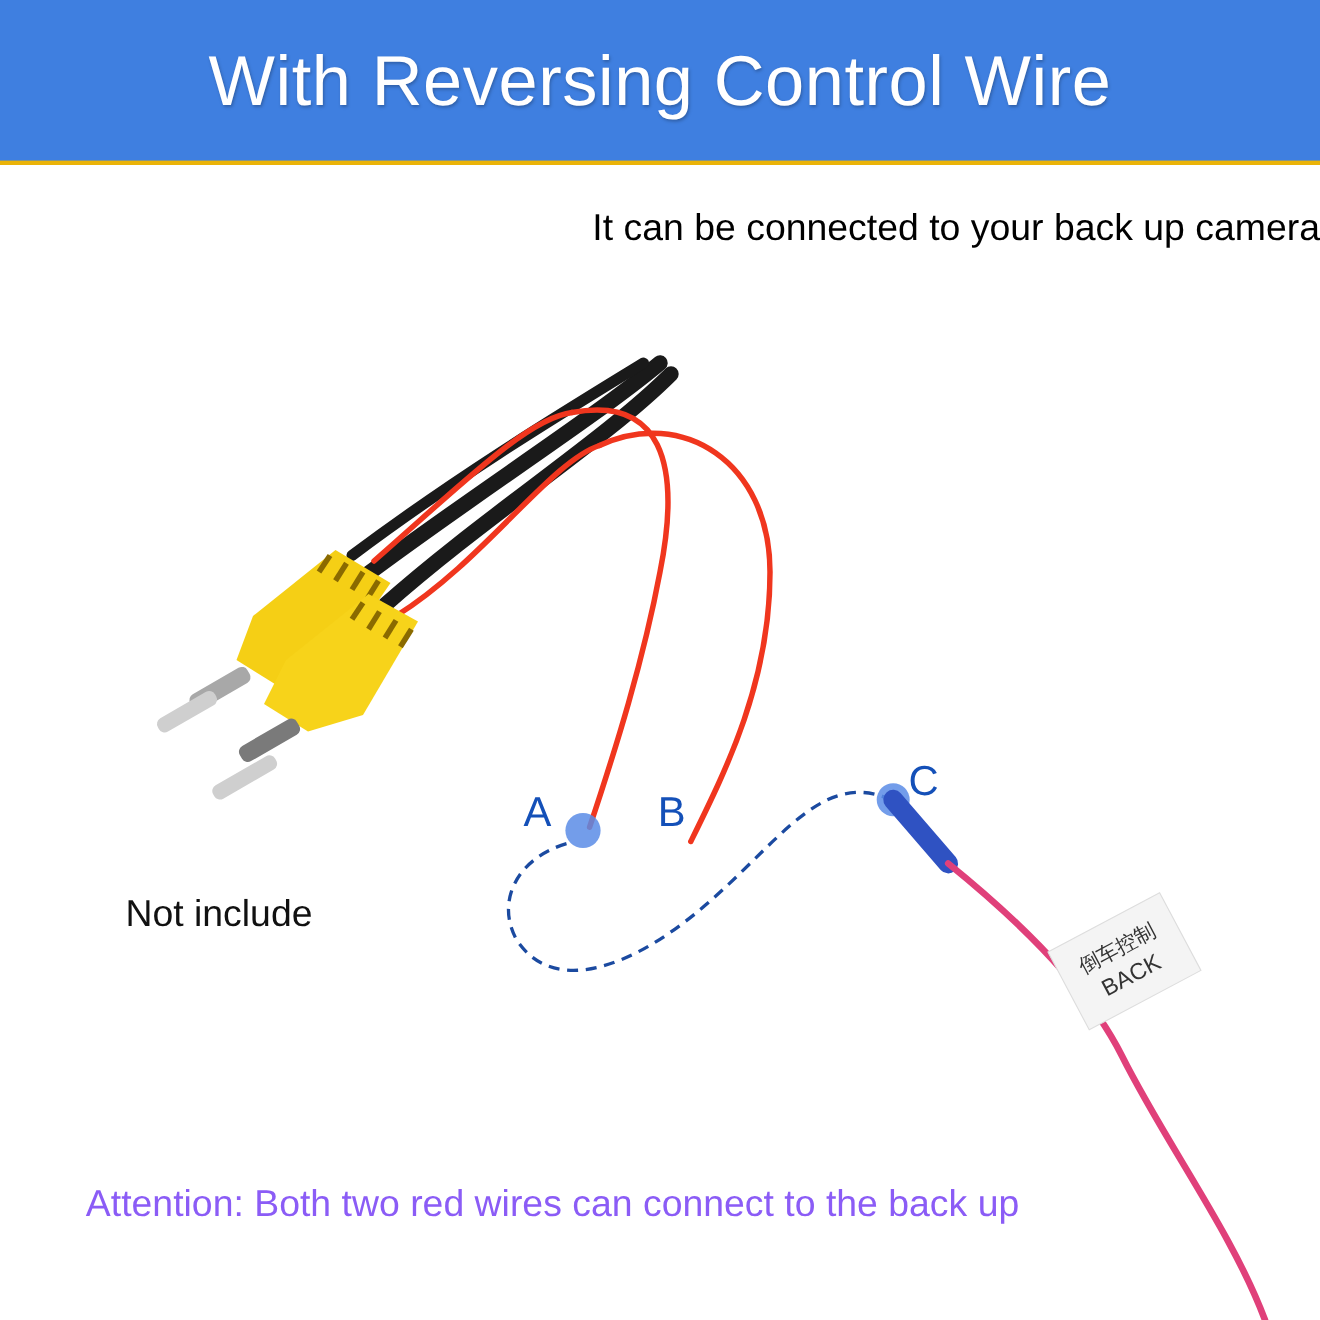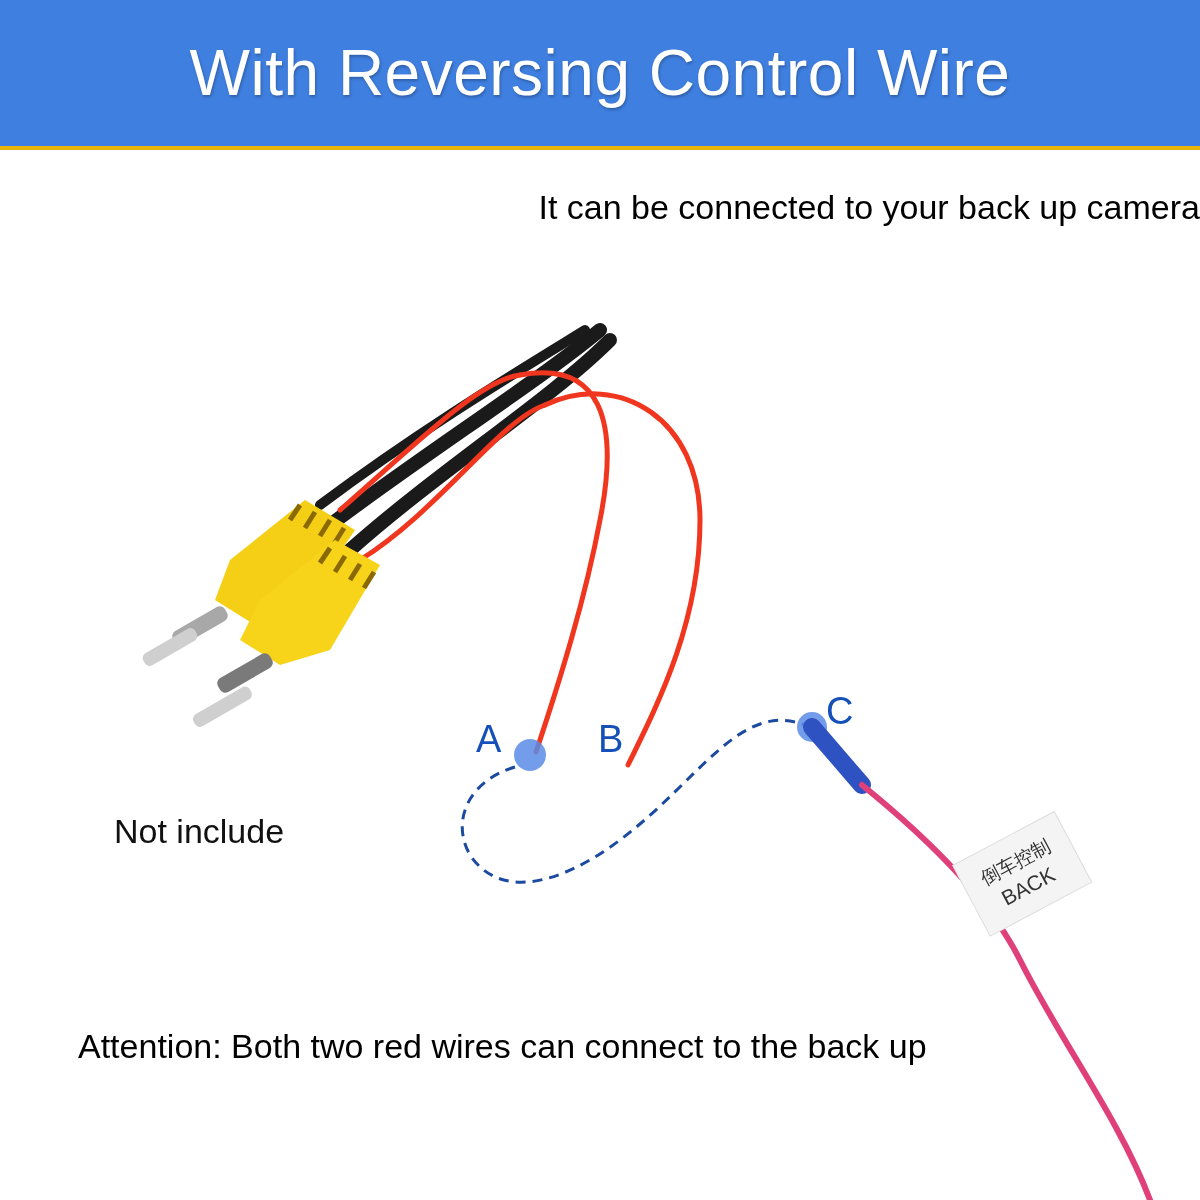--- a/index.html
+++ b/index.html
@@ -8,21 +8,21 @@
   .banner { position:absolute; left:0; top:0; width:1200px; height:146px; background:#3f7fe0;
             border-bottom:4px solid #eab308; display:flex; align-items:center; justify-content:center; }
   .banner h1 { margin:0; color:#ffffff; font-size:64px; font-weight:normal; letter-spacing:0.5px;
                text-shadow:1px 2px 3px rgba(0,0,0,0.25); }
   .subtitle { position:absolute; left:0; top:180px; width:1200px; text-align:right; color:#000000;
               font-size:34px; line-height:54px; }
   .subtitle div { white-space:nowrap; }
   svg.diagram { position:absolute; left:0; top:0; }
   .not-include { position:absolute; left:114px; top:768px; font-size:34px; color:#111;margin-top:44px; }
   .label { position:absolute; color:#1450b8; font-size:38px; }
-  .attention { position:absolute; left:0; top:1020px; width:1200px; color:#000000; font-size:34px; line-height:52px; }
+  .attention { position:absolute; left:0; top:1068px; width:1200px; color:#8b5cf6; font-size:34px; line-height:52px; }
   .attention div { white-space:nowrap; padding-left:78px; }
 </style>
 </head>
 <body>
 
 <div class="banner">
   <h1>With Reversing Control Wire</h1>
 </div>
 
 <div class="subtitle">

